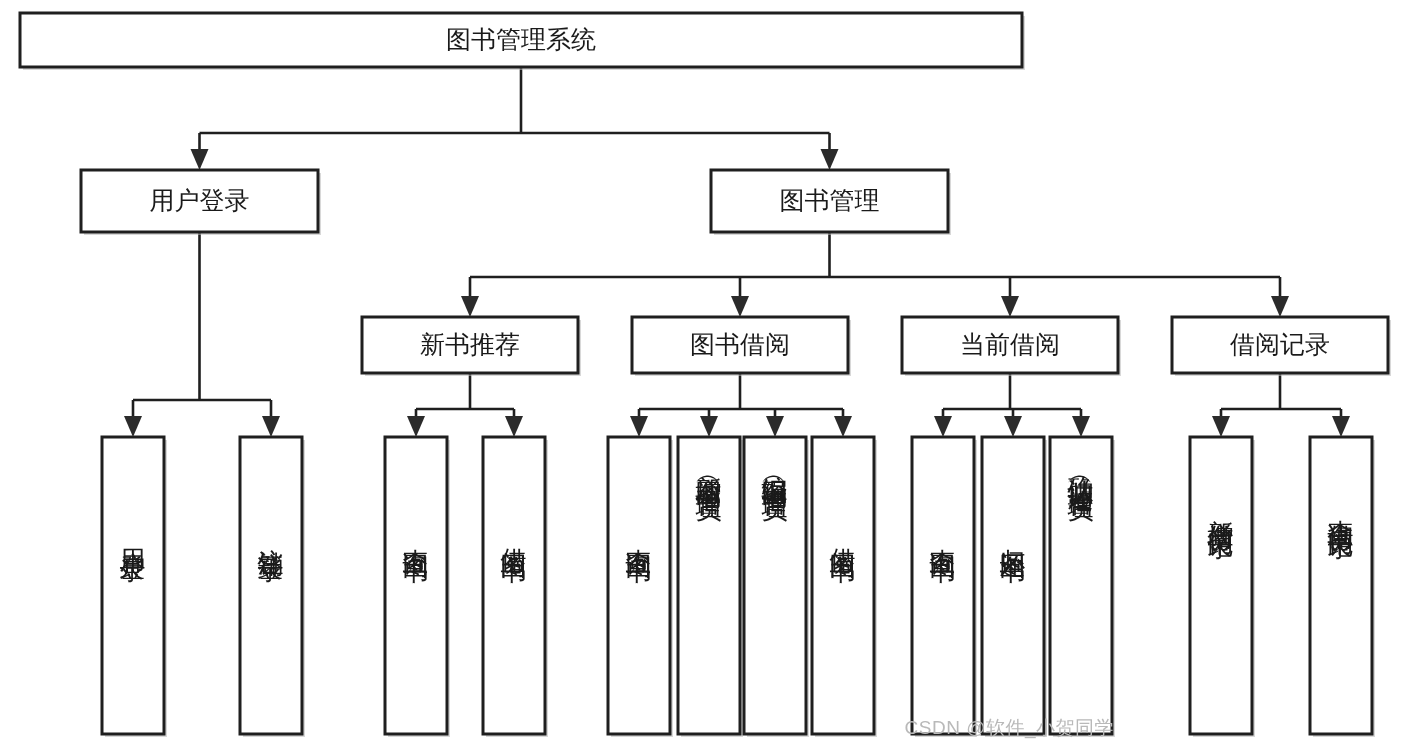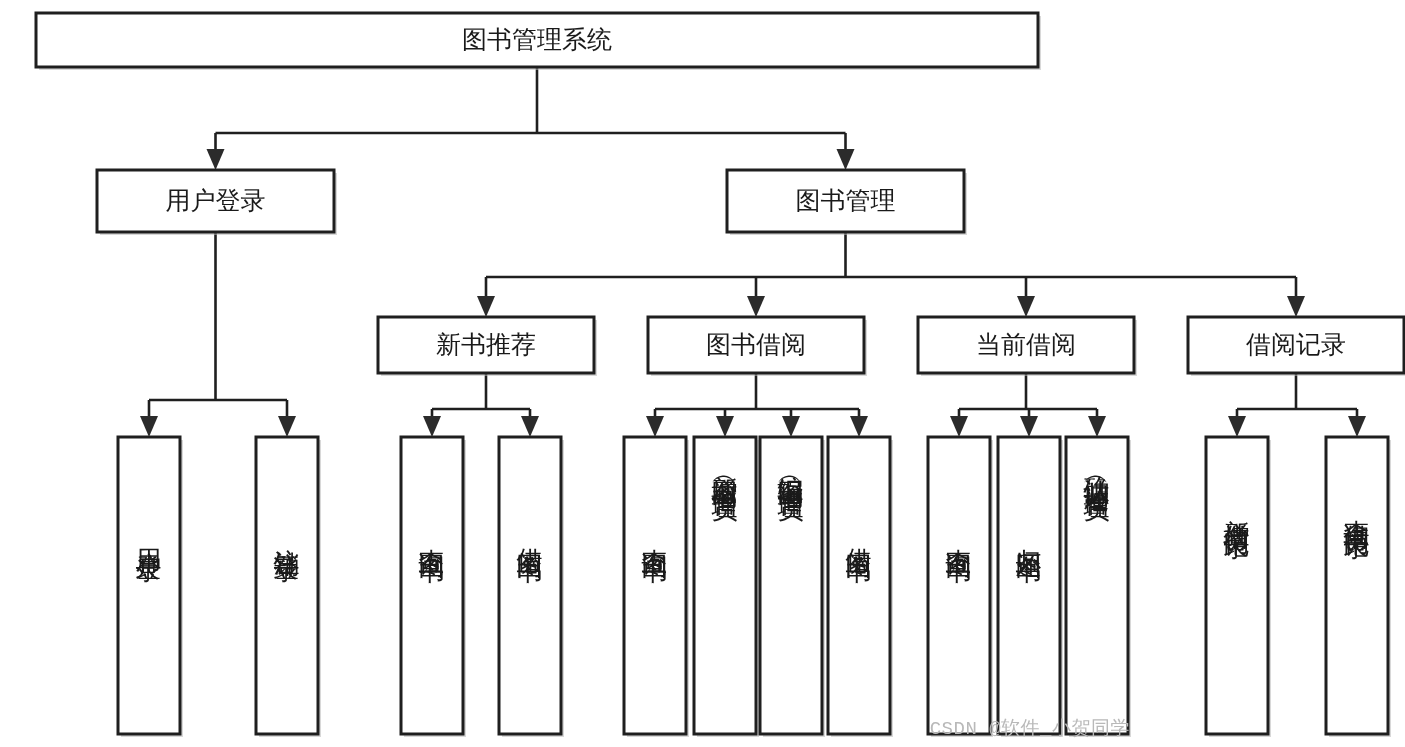--- a/index.html
+++ b/index.html
@@ -9,21 +9,21 @@
   }
   body {
     width: 1405px;
     height: 747px;
     font-family: "Liberation Sans", "DejaVu Sans", sans-serif;
     overflow: hidden;
     position: relative;
   }
   #diagram-root {
     position: absolute;
-    left: 16px;
+    left: 0;
     top: 0;
     width: 1124px;
     height: 747px;
   }
   svg.flow {
     display: block;
     width: 1405px;
     height: 747px;
   }
   .node-rect {
@@ -65,21 +65,21 @@
     font-size: 26px;
     color: #1a1a1a;
     letter-spacing: 3px;
     line-height: 1;
     white-space: nowrap;
   }
   .watermark {
     position: absolute;
     right: 10px;
     bottom: 6px;
-    font-family: Liberation Mono, monospace;
+    font-family: Liberation Sans, sans-serif;
     font-size: 19px;
     color: #b9b9b9;
     letter-spacing: 0.5px;
     white-space: nowrap;
   }
 </style>
 </head>
 <body>
 
 <div id="diagram-root">

